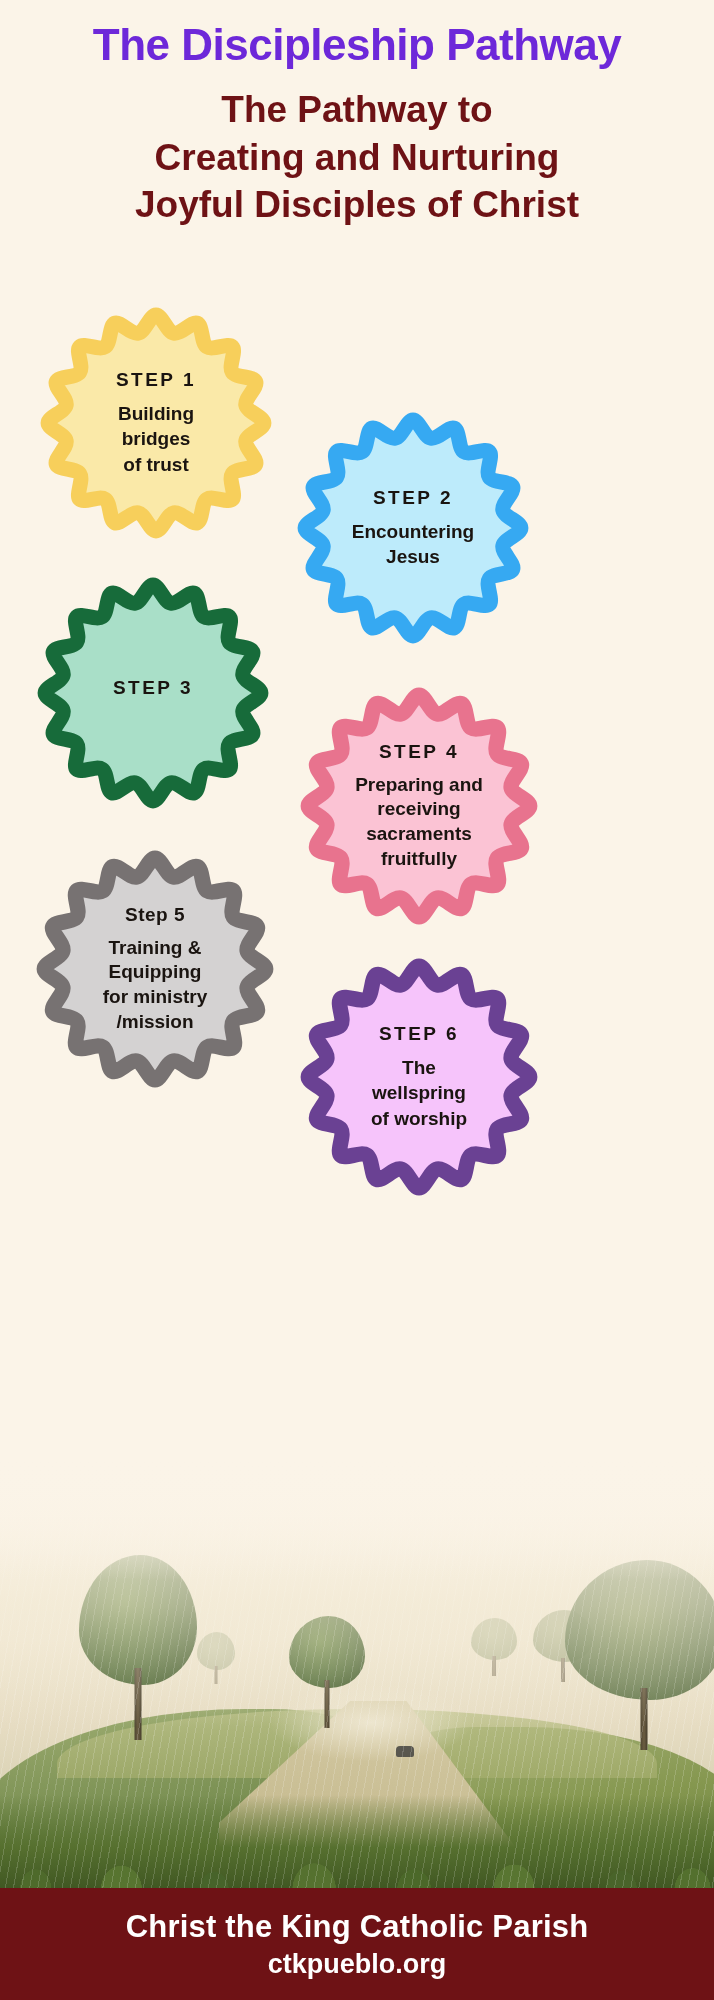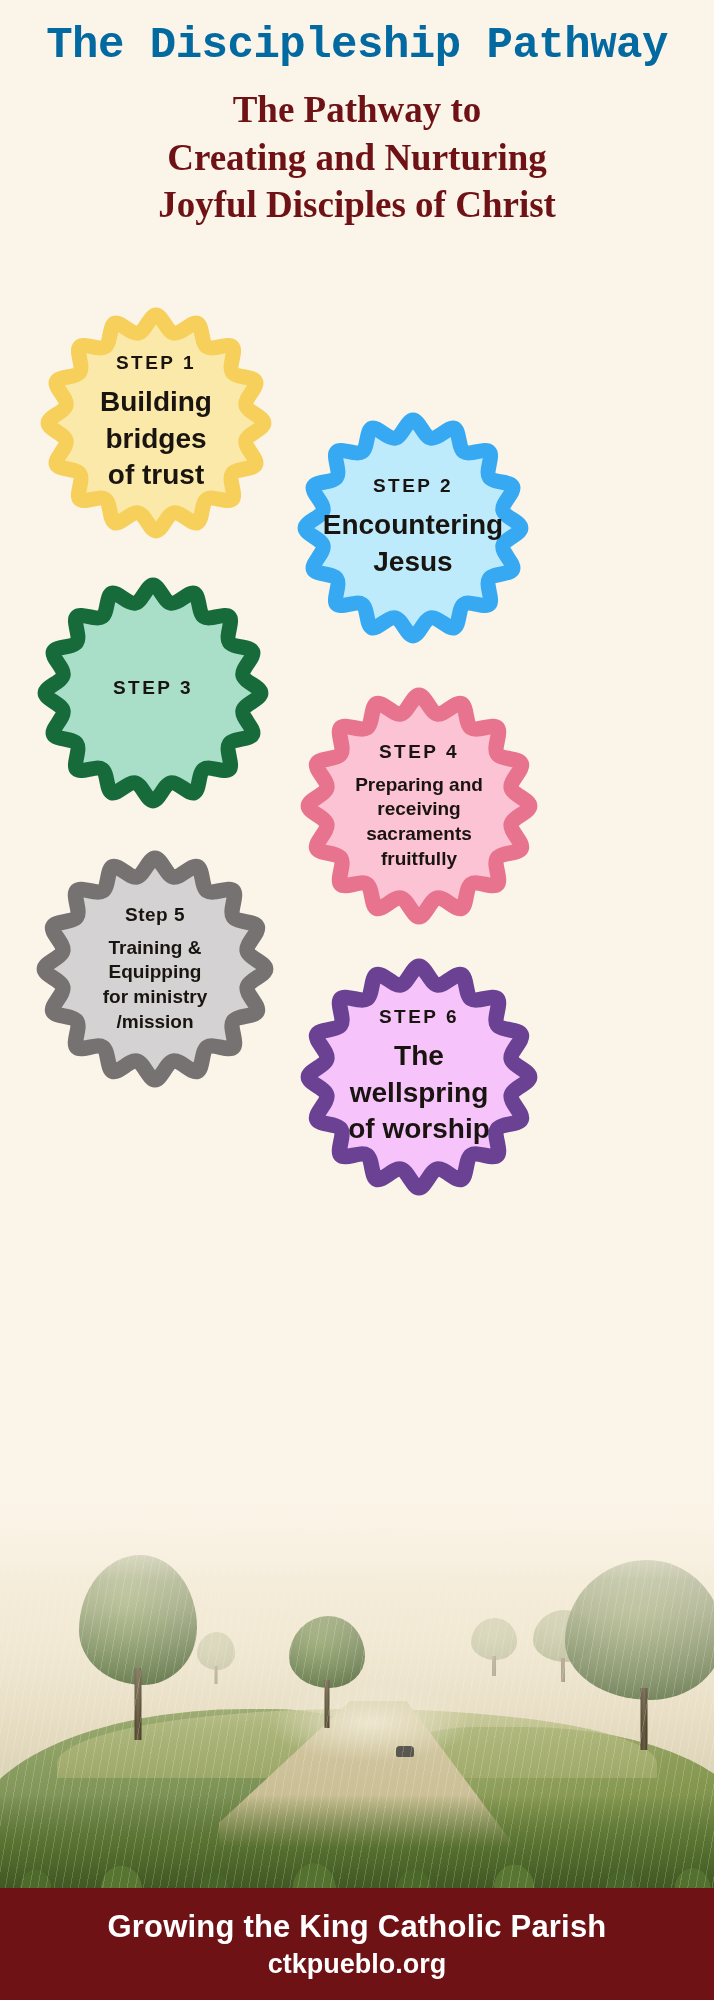--- a/index.html
+++ b/index.html
@@ -20,31 +20,31 @@
 
   
   .header {
     position:absolute;
     top:0; left:0; width:714px;
     padding-top:22px;
     text-align:center;
     z-index:6;
   }
   .title {
-    font-family:Liberation Mono, monospace;
+    font-family:Liberation Sans, sans-serif;
     font-weight:bold;
     font-size:44px;
     line-height:1.05;
     letter-spacing:-0.5px;
-    color:#0369a1;
+    color:#6d28d9;
     white-space:nowrap;
   }
   .subtitle {
     margin-top:18px;
-    font-family:Liberation Serif, serif;
+    font-family:Liberation Sans, sans-serif;
     font-weight:bold;
     font-size:37px;
     line-height:1.28;
     color:#6E1215;
   }
   .subtitle span { display:block; }
 
   
   .badges { position:absolute; top:0; left:0; width:714px; height:1470px; z-index:5; }
 
@@ -69,21 +69,21 @@
     letter-spacing:2.5px;
     color:#1a1410;
     text-underline-offset:4px;
     display:inline-block;
     margin-bottom:10px;
   }
   .steplabel.mixed { letter-spacing:0.5px; font-size:19px; }
   .steptext {
     font-family:"Liberation Sans", sans-serif;
     font-weight:bold;
-    font-size:28px;
+    font-size:19px;
     line-height:1.32;
     color:#1a1410;
   }
   .steptext.sm { font-size:19px; line-height:1.3; }
 
   
   #badge-1 { left:40px;  top:307px; width:232px; height:232px; }
   #badge-2 { left:297px; top:412px; width:232px; height:232px; }
   #badge-3 { left:37px;  top:577px; width:232px; height:232px; }
   #badge-4 { left:300px; top:687px; width:238px; height:238px; }
@@ -362,17 +362,17 @@
     </div>
 
     <div class="grass-fg"></div>
     <div class="grass-tufts"></div>
     <div class="rain"></div>
     <div class="haze"></div>
     <div class="fade-top"></div>
   </div>
 
   <div class="footer">
-    <div class="parish">Growing the King Catholic Parish</div>
+    <div class="parish">Christ the King Catholic Parish</div>
     <div class="site">ctkpueblo.org</div>
   </div>
 
 </div>
 
 </body></html>

